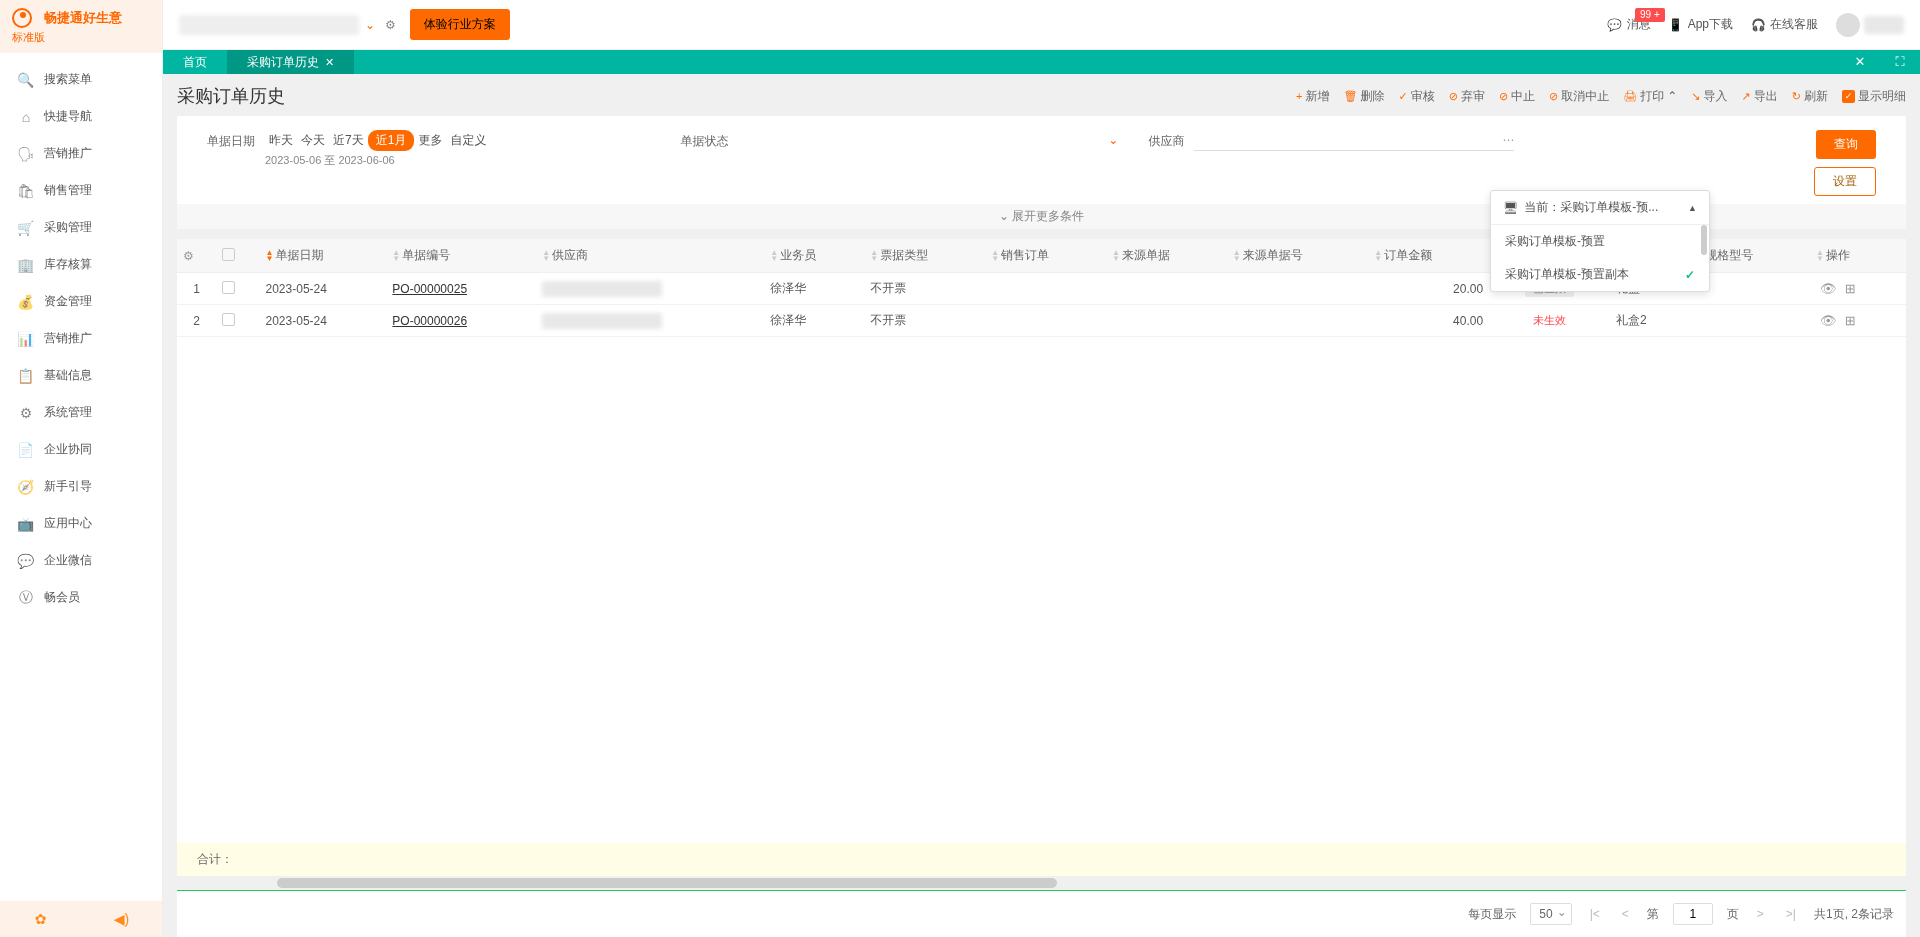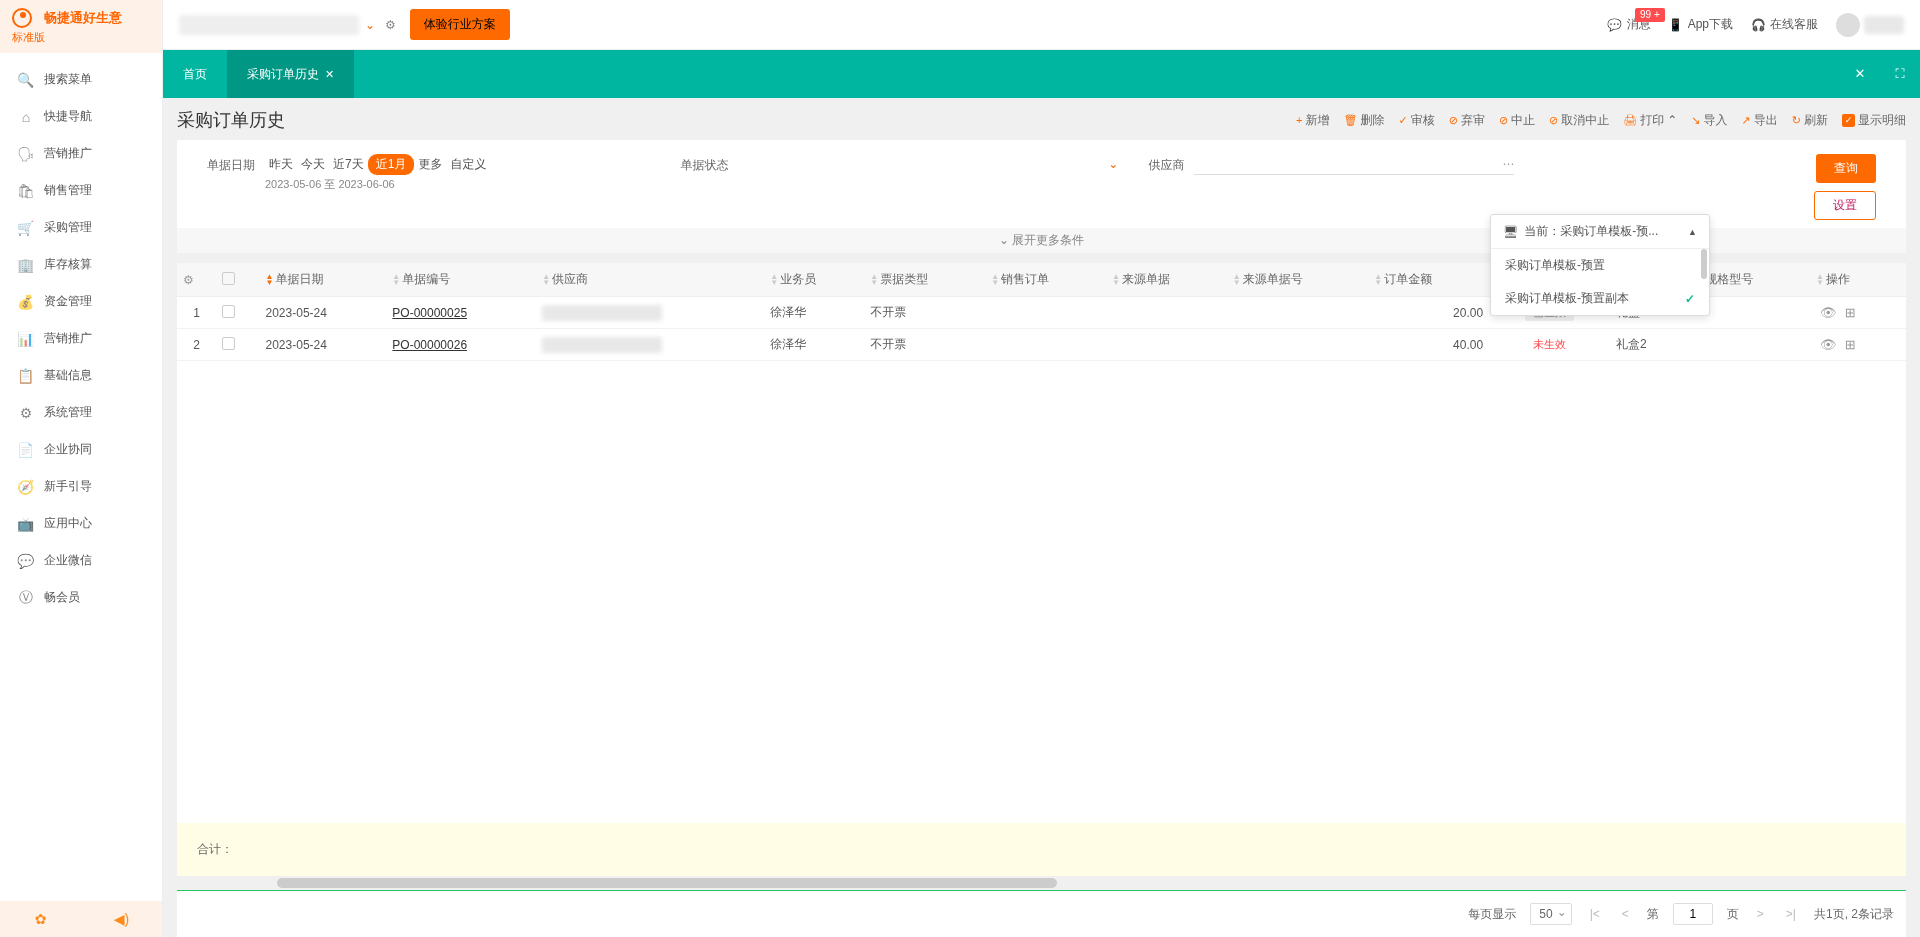--- a/index.html
+++ b/index.html
@@ -22,21 +22,21 @@
 .org-sel { display:flex; align-items:center; gap:6px; color:#666; }
 .org-blur { width:180px; height:20px; background:#eee; filter:blur(2px); border-radius:3px; }
 .chev { color:#ff6600; }
 .gear { margin-left:10px; color:#888; cursor:pointer; }
 .exp-btn { margin-left:14px; background:#ff6a00; color:#000000; border:none; padding:7px 14px; border-radius:3px; cursor:pointer; }
 .top-right { margin-left:auto; display:flex; align-items:center; gap:18px; color:#555; }
 .tr-item { display:flex; align-items:center; gap:4px; cursor:pointer; position:relative; }
 .badge { position:absolute; top:-8px; right:-14px; background:#ff4d4f; color:#fff; border-radius:2px; padding:0 5px; font-size:10px; line-height:14px; }
 .avatar { width:24px; height:24px; background:#ddd; border-radius:50%; }
 .av-blur { width:40px; height:18px; background:#e8e8e8; filter:blur(2px); border-radius:3px; }
-.tabs { height:48px; background:#00b6a1; display:flex; align-items:center; color:#fff; }
+.tabs { height:24px; background:#00b6a1; display:flex; align-items:center; color:#fff; }
 .tab { padding:0 20px; height:100%; display:flex; align-items:center; gap:6px; cursor:pointer; }
 .tab.active { background:#009784; }
 .tab-x { font-size:11px; }
 .tabs-right { margin-left:auto; display:flex; }
 .tabs-ico { width:40px; text-align:center; cursor:pointer; font-size:13px; }
 .content { flex:1; background:#f0f0f0; padding:10px 14px 0; display:flex; flex-direction:column; position:relative; }
 .pg-head { display:flex; align-items:center; margin-bottom:8px; }
 .pg-title { font-size:18px; color:#333; }
 .toolbar { margin-left:auto; display:flex; align-items:center; gap:14px; }
 .tl-btn { display:flex; align-items:center; gap:3px; color:#666; cursor:pointer; }
@@ -48,21 +48,21 @@
 .fb-lbl { color:#666; padding-top:3px; }
 .date-opts { display:flex; flex-direction:column; }
 .do-row { display:flex; align-items:center; }
 .do-itm { color:#555; cursor:pointer; padding:2px 4px; }
 .do-itm.act { background:#ff6a00; color:#fff; border-radius:9px; padding:2px 8px; }
 .do-rng { color:#888; font-size:11px; margin-top:2px; }
 .fb-sel { border:none; border-bottom:1px solid transparent; min-width:380px; display:flex; justify-content:flex-end; color:#ff6a00; cursor:pointer; padding:3px 0; }
 .fb-sup { border-bottom:1px solid #ddd; min-width:320px; padding:3px 0; display:flex; justify-content:flex-end; color:#999; cursor:pointer; }
 .fb-right { margin-left:auto; display:flex; flex-direction:column; gap:8px; align-items:flex-end; }
 .btn-pri { background:#ff6a00; color:#fff; border:none; padding:6px 18px; border-radius:3px; cursor:pointer; }
-.btn-sec { background:#fff; color:#be185d; border:1px solid #ff6a00; padding:5px 18px; border-radius:3px; cursor:pointer; }
+.btn-sec { background:#fff; color:#a16207; border:1px solid #ff6a00; padding:5px 18px; border-radius:3px; cursor:pointer; }
 .expand-row { text-align:center; background:#f7f7f7; margin:8px -30px -6px; padding:4px; color:#888; cursor:pointer; font-size:11px; }
 .dropdown { position:absolute; top:116px; right:210px; width:220px; background:#fff; border:1px solid #ddd; border-radius:3px; box-shadow:0 2px 8px rgba(0,0,0,.12); z-index:50; }
 .dd-cur { padding:8px 12px; border-bottom:1px solid #eee; display:flex; align-items:center; gap:6px; color:#555; }
 .dd-cur .tri { margin-left:auto; font-size:9px; }
 .dd-opt { padding:8px 14px; color:#555; cursor:pointer; display:flex; align-items:center; }
 .dd-chk { margin-left:auto; color:#0abf8c; font-weight:bold; }
 .dd-scroll { position:absolute; right:2px; top:34px; width:6px; height:30px; background:#ccc; border-radius:3px; }
 .table-wrap { background:#fff; margin-top:10px; flex:1; display:flex; flex-direction:column; overflow:hidden; }
 table { width:100%; border-collapse:collapse; }
 th { background:#f7f7f7; padding:8px 6px; text-align:left; color:#666; font-weight:normal; border-bottom:1px solid #eee; white-space:nowrap; }
@@ -72,21 +72,21 @@
 .lnk { color:#333; text-decoration:underline; cursor:pointer; }
 .blur-cell { width:120px; height:16px; background:#e8e8e8; filter:blur(2px); border-radius:2px; }
 .amt { text-align:right; }
 .st-tag { display:inline-block; padding:1px 8px; border-radius:2px; font-size:11px; }
 .st-ok { background:#eee; color:#888; }
 .st-no { color:#ff4d4f; }
 .row-act { color:#999; cursor:pointer; margin:0 4px; font-size:13px; }
 .cbx { width:13px; height:13px; border:1px solid #ccc; display:inline-block; border-radius:2px; }
 .gear-th { color:#999; }
 .tbl-space { flex:1; }
-.total-row { background:#fffde6; padding:18px 20px; color:#666; }
+.total-row { background:#fffde6; padding:8px 20px; color:#666; }
 .hscroll { height:14px; background:#f0f0f0; position:relative; }
 .hscroll-thumb { position:absolute; left:100px; top:2px; height:10px; width:780px; background:#ccc; border-radius:5px; }
 .pager { background:#fff; padding:12px 12px; display:flex; align-items:center; justify-content:flex-end; gap:14px; color:#666; border-top:1px solid #22c55e; }
 .pg-sel { border:1px solid #ddd; padding:3px 18px 3px 8px; border-radius:2px; cursor:pointer; position:relative; }
 .pg-sel::after { content:"⌄"; position:absolute; right:4px; top:1px; color:#999; }
 .pg-nav { color:#bbb; cursor:pointer; padding:0 4px; }
 .pg-inp { width:40px; border:1px solid #ddd; text-align:center; padding:3px; border-radius:2px; }
 </style>
 </head>
 <body>

